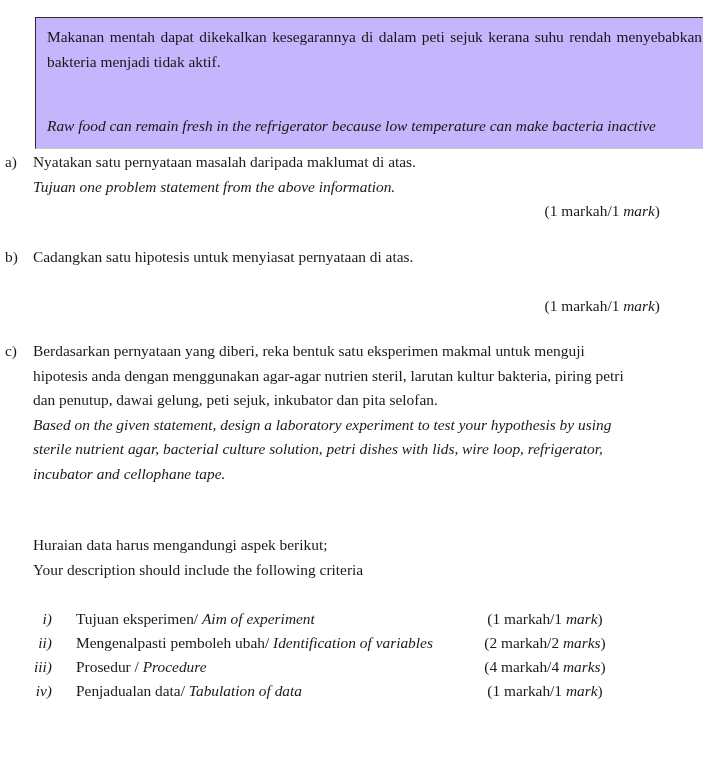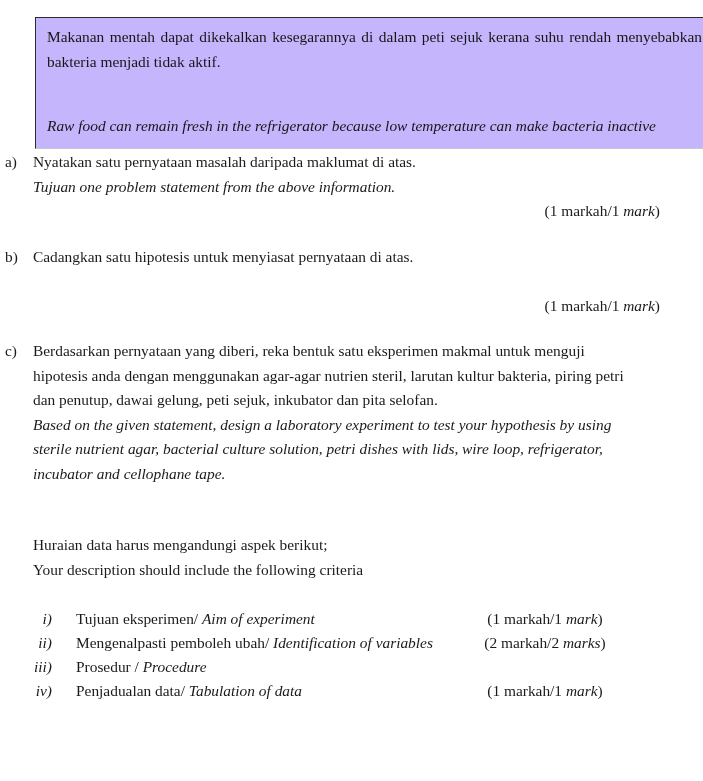--- a/index.html
+++ b/index.html
@@ -196,20 +196,21 @@
 
     <div class="crit-row">
       <span class="crit-num">ii)</span>
       <span class="crit-desc"><span>Mengenalpasti pemboleh ubah/ </span><span class="en">Identification of variables</span></span>
       <span class="crit-marks"><span>(2 markah/2 </span><span class="it">marks</span><span>)</span></span>
     </div>
 
     <div class="crit-row">
       <span class="crit-num">iii)</span>
       <span class="crit-desc"><span>Prosedur / </span><span class="en">Procedure</span></span>
+      <span class="crit-marks"><span>(4 markah/4 </span><span class="it">marks</span><span>)</span></span>
     </div>
 
     <div class="crit-row">
       <span class="crit-num">iv)</span>
       <span class="crit-desc"><span>Penjadualan data/ </span><span class="en">Tabulation of data</span></span>
       <span class="crit-marks"><span>(1 markah/1 </span><span class="it">mark</span><span>)</span></span>
     </div>
 
   </div>
 

